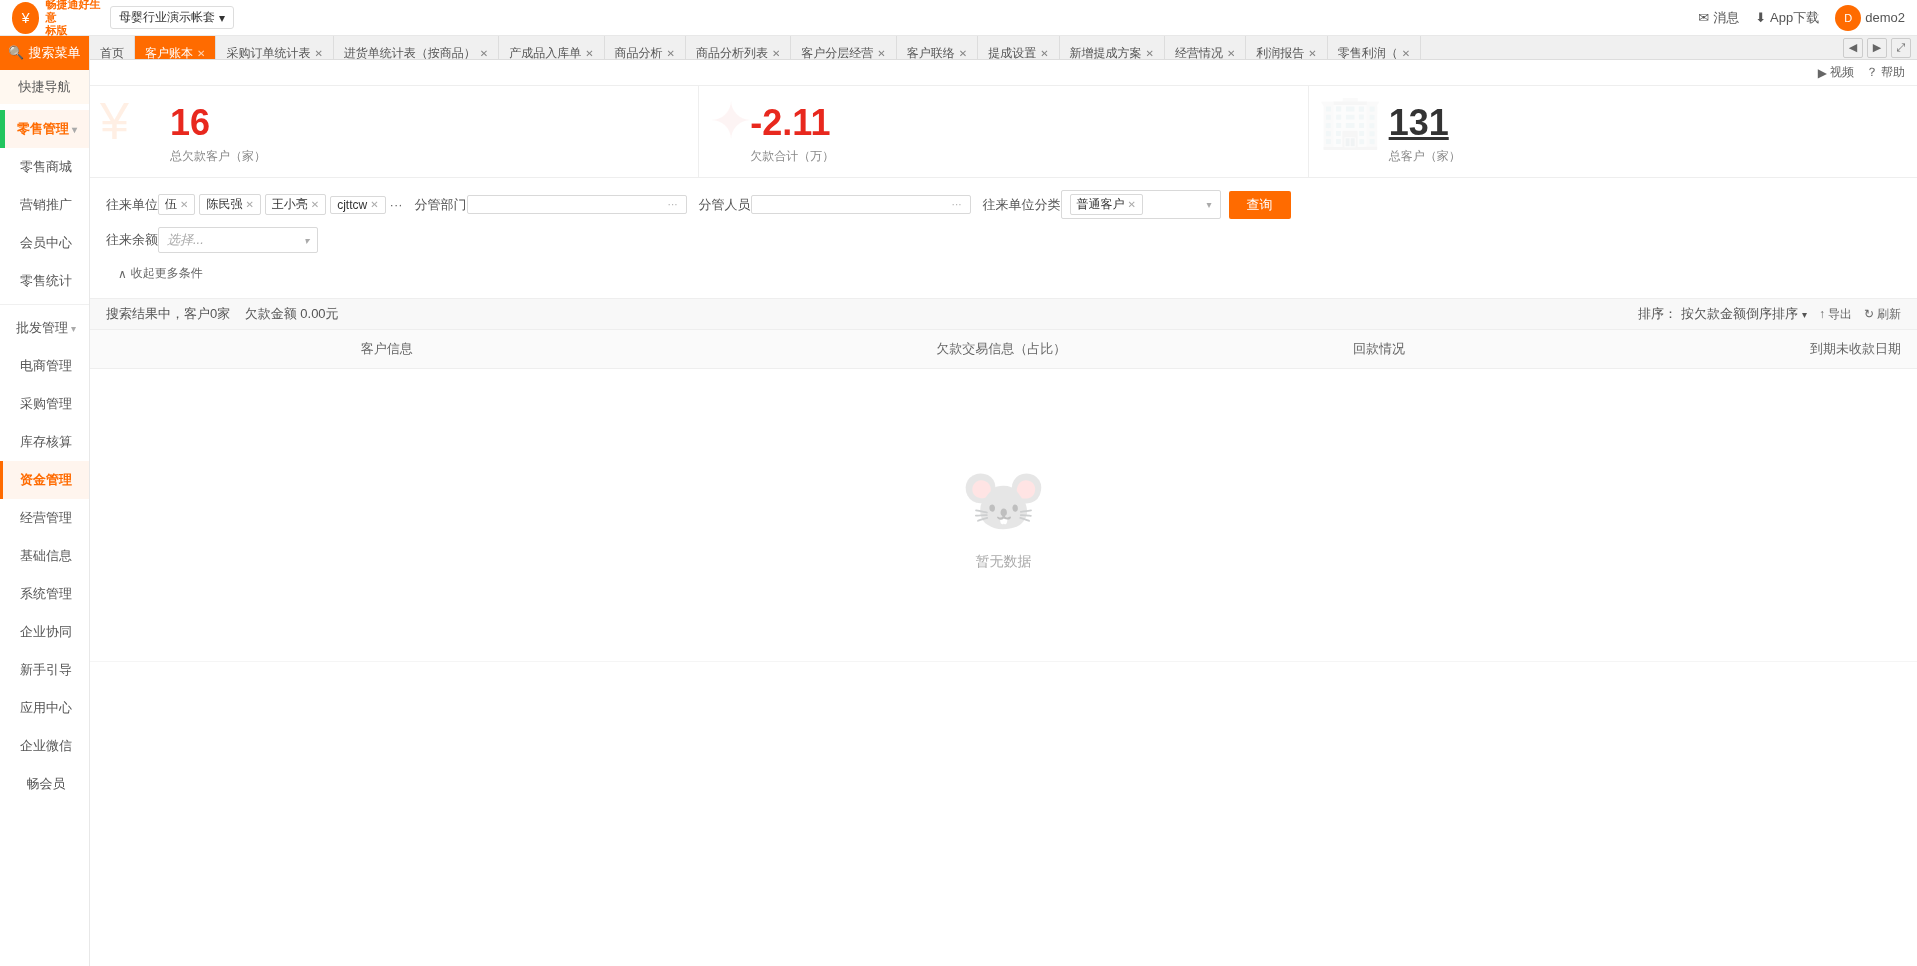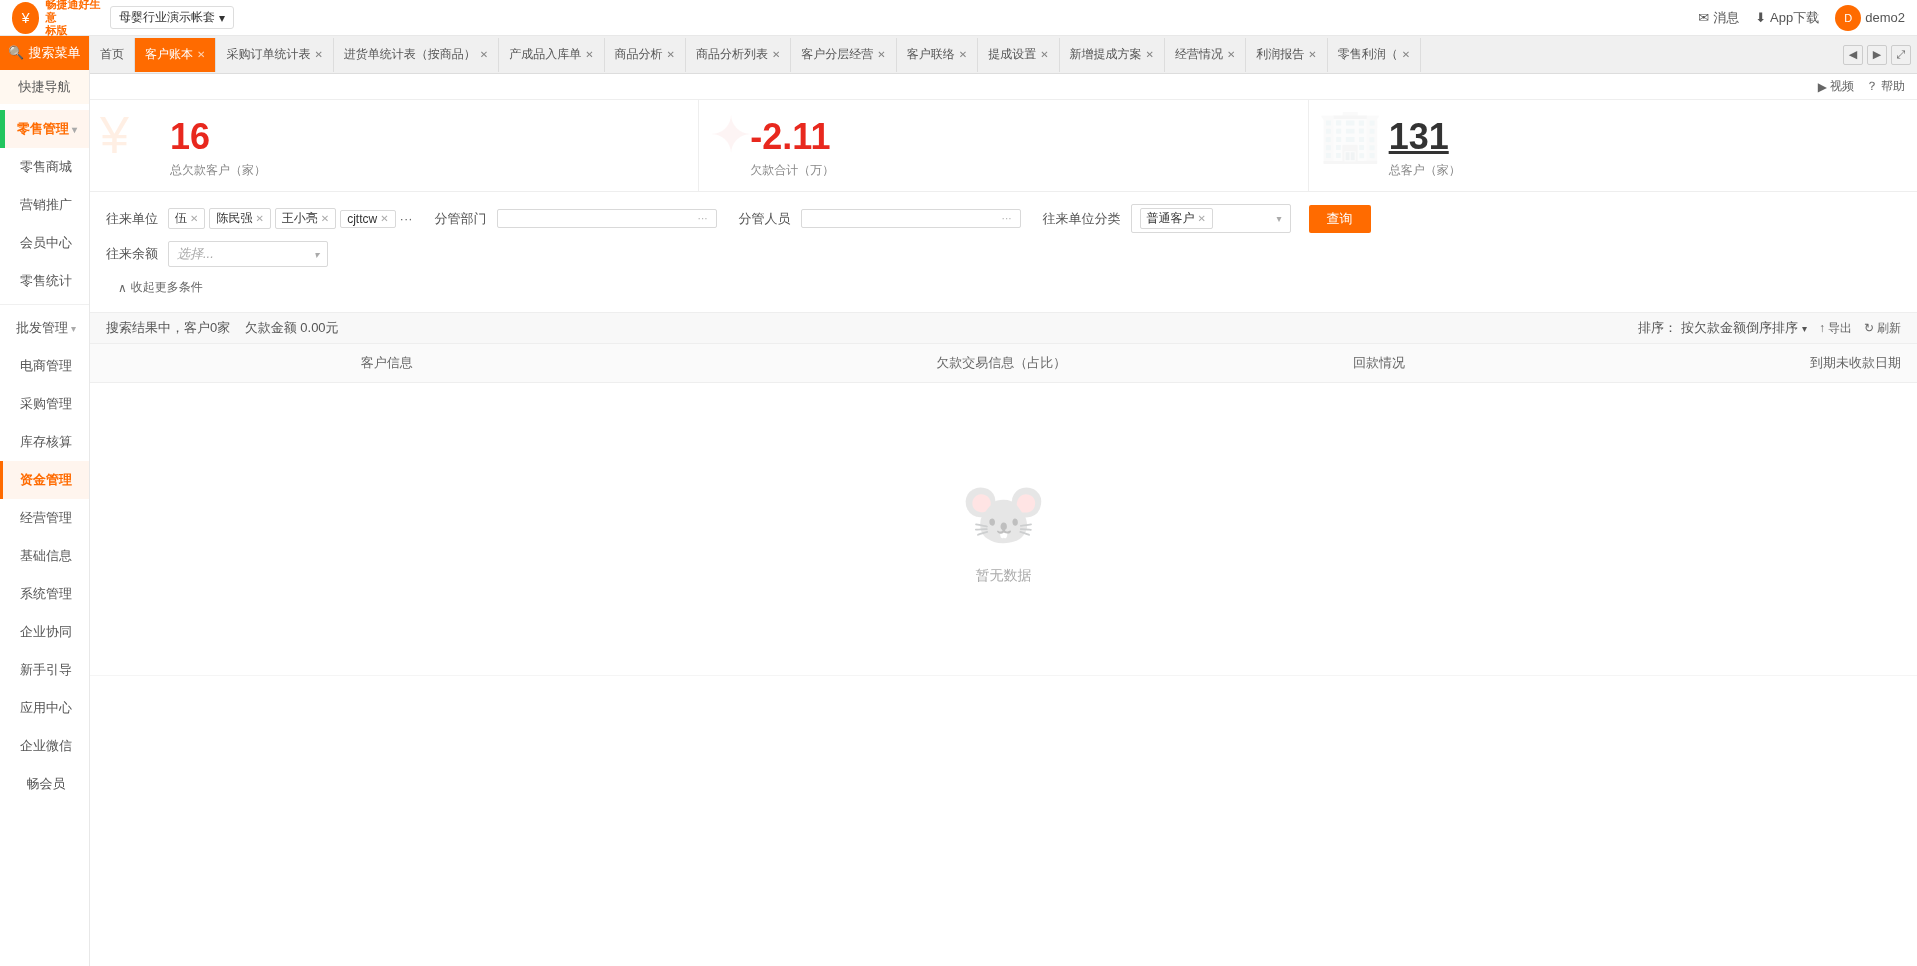--- a/index.html
+++ b/index.html
@@ -24,42 +24,42 @@
     .sidebar-nav { padding: 6px 0; }
     .sidebar-item { padding: 10px 6px; text-align: center; font-size: 13px; cursor: pointer; color: #555; border-left: 3px solid transparent; }
     .sidebar-item.active { background: #fff5ee; color: #ff6b00; border-left: 5px solid #22c55e; font-weight: bold; }
     .sidebar-item.has-sub { display: flex; justify-content: center; align-items: center; gap: 3px; }
     .sidebar-divider { height: 1px; background: #f0f0f0; margin: 4px 0; }
 
     
     .content-area { flex: 1; display: flex; flex-direction: column; overflow: hidden; }
 
     
-    .tab-bar { background: #f0f0f0; display: flex; align-items: center; height: 38px; border-bottom: 1px solid #ddd; flex-shrink: 0; overflow: hidden; }
+    .tab-bar { background: #f0f0f0; display: flex; height: 24px; border-bottom: 1px solid #ddd; flex-shrink: 0; overflow: hidden; }
     .tab-item { display: flex; align-items: center; gap: 4px; padding: 0 10px; height: 34px; border-right: 1px solid #ddd; font-size: 12px; cursor: pointer; white-space: nowrap; background: #f0f0f0; color: #555; flex-shrink: 0; }
     .tab-item.active { background: #ff6b00; color: white; }
     .tab-close { font-size: 10px; cursor: pointer; opacity: 0.7; }
     .tab-bar-actions { margin-left: auto; display: flex; align-items: center; gap: 4px; padding: 0 6px; flex-shrink: 0; }
     .tab-action-btn { width: 20px; height: 20px; display: flex; align-items: center; justify-content: center; cursor: pointer; color: #666; border: 1px solid #ccc; border-radius: 2px; font-size: 11px; }
 
     
     .page-content { flex: 1; overflow-y: auto; background: #fff; }
 
     
     .stats-row { display: flex; border-bottom: 1px solid #eee; }
     .stat-card { flex: 1; padding: 16px 20px 12px; display: flex; align-items: center; gap: 12px; border-right: 1px solid #eee; position: relative; }
     .stat-card:last-child { border-right: none; }
     .stat-number { font-size: 36px; font-weight: bold; }
     .stat-number.red { color: #e8281e; }
     .stat-label { font-size: 12px; color: #888; margin-top: 4px; }
     .stat-info { display: flex; flex-direction: column; }
 
     
     .filter-section { padding: 12px 16px; background: #fff; border-bottom: 1px solid #eee; }
-    .filter-row { display: flex; align-items: center; gap: 10px; margin-bottom: 8px; flex-wrap: wrap; }
+    .filter-row { display: flex; align-items: center; margin-bottom: 8px; flex-wrap: wrap; }
     .filter-label { color: #555; font-size: 13px; white-space: nowrap; }
     .filter-tags { display: flex; align-items: center; gap: 4px; flex-wrap: wrap; }
     .filter-tag { display: flex; align-items: center; gap: 3px; background: #fff; border: 1px solid #d9d9d9; border-radius: 2px; padding: 1px 6px; font-size: 12px; }
     .filter-tag .remove { cursor: pointer; color: #aaa; font-size: 10px; }
     .filter-more { color: #666; cursor: pointer; font-size: 13px; }
     .filter-select { display: flex; align-items: center; border: 1px solid #d9d9d9; border-radius: 2px; padding: 3px 8px; min-width: 140px; cursor: pointer; background: white; justify-content: space-between; }
     .filter-select-wide { min-width: 220px; }
     .filter-input { display: flex; align-items: center; border: 1px solid #d9d9d9; border-radius: 2px; padding: 3px 8px; min-width: 160px; cursor: pointer; background: white; justify-content: space-between; }
     .collapse-btn { display: flex; align-items: center; gap: 4px; color: #666; cursor: pointer; font-size: 12px; margin: 0 auto; padding: 4px 12px; }
 

